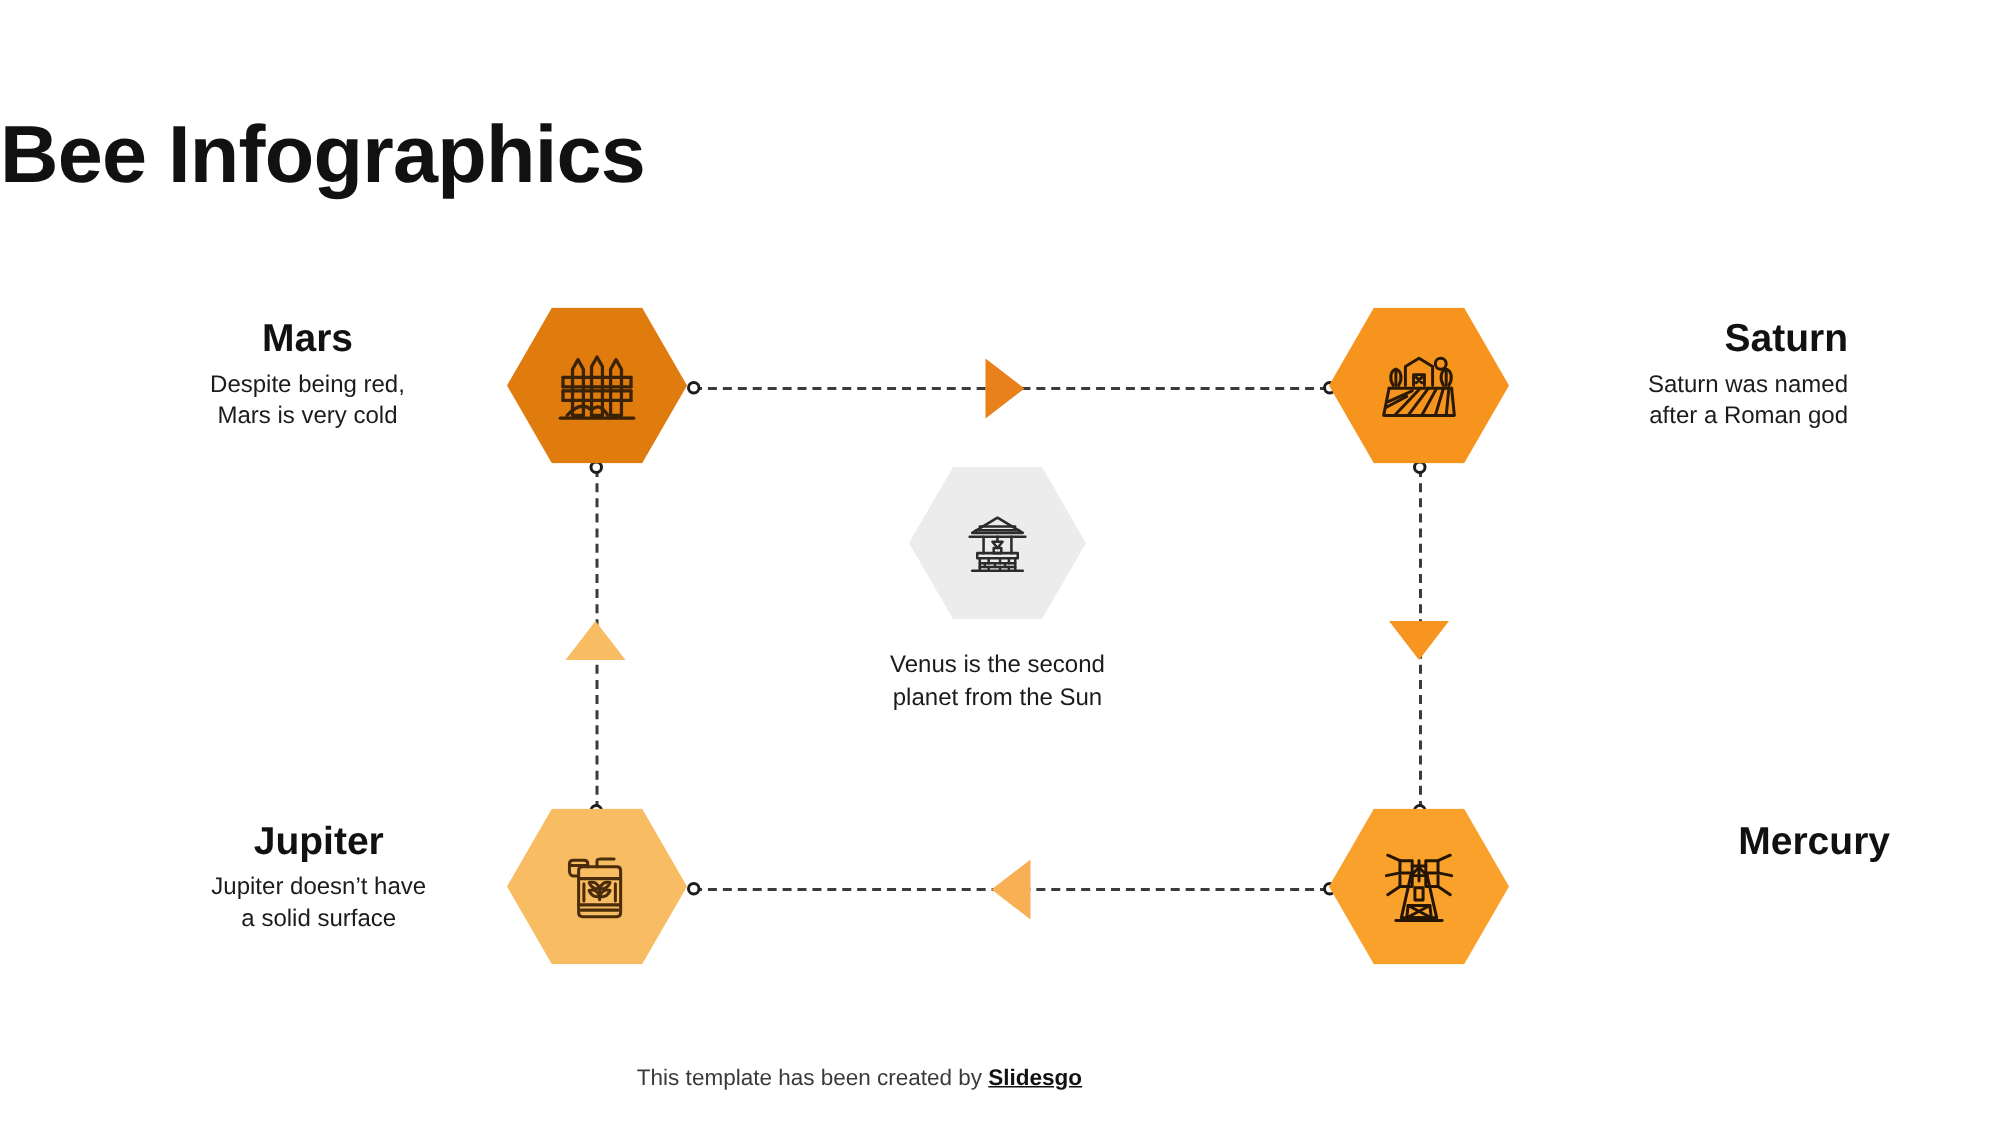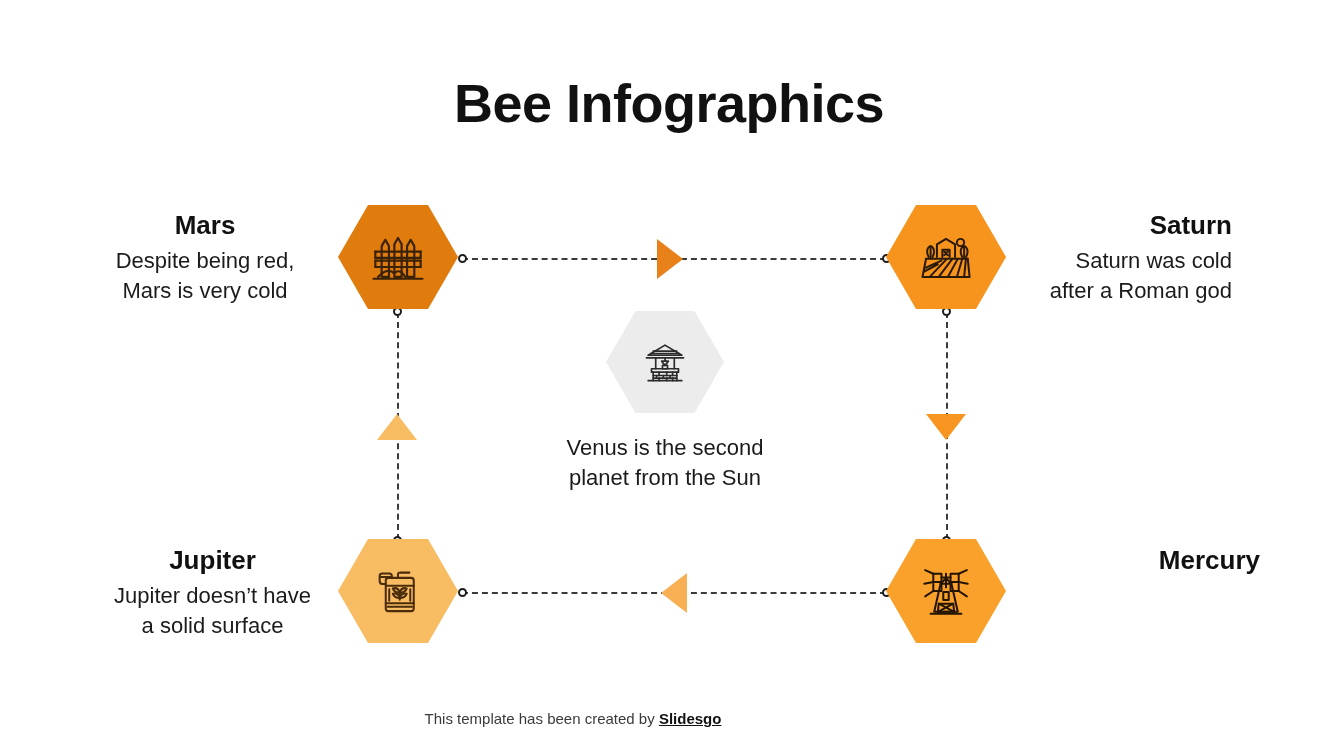--- a/index.html
+++ b/index.html
@@ -7,21 +7,21 @@
     width:1338px; height:753px;
     background:#ffffff;
     font-family:"Liberation Sans", sans-serif;
     overflow:hidden;
   }
   #stage { position:relative; width:1338px; height:753px; background:#fff; }
 
   
   .title {
     position:absolute; left:0; top:72px; width:1338px;
-    text-align:center;
+    text-align:left;
     font-size:54px; font-weight:bold; letter-spacing:-0.5px;
     color:#111111;
   }
 
   
   .hex {
     position:absolute;
     width:120px; height:104px;
     clip-path:polygon(25% 0%, 75% 0%, 100% 50%, 75% 100%, 25% 100%, 0% 50%);
     display:flex; align-items:center; justify-content:center;
@@ -29,21 +29,21 @@
   .hex.center { width:118px; height:102px; }
   .hex svg { display:block; }
 
   
   .block { position:absolute; }
   .block .head {
     font-size:26px; font-weight:bold; color:#111111;
     line-height:1.15; margin-bottom:5px;
   }
   .block .body {
-    font-size:22px; color:#1b1b1b; line-height:1.35;
+    font-size:16px; color:#1b1b1b; line-height:1.35;
     white-space:pre-line;
   }
   .al-left   { text-align:center; }
   .al-right  { text-align:right; }
   .al-center { text-align:center; }
 
   
   .conn { position:absolute; }
   .dash-h {
     position:absolute; height:0;
@@ -213,21 +213,21 @@
   </div>
 
   <div class="block al-left" style="left:80px; top:211px; width:250px;">
     <div class="head">Mars</div>
     <div class="body">Despite being red,
 Mars is very cold</div>
   </div>
 
   <div class="block al-right" style="left:972px; top:211px; width:260px;">
     <div class="head">Saturn</div>
-    <div class="body">Saturn was cold
+    <div class="body">Saturn was named
 after a Roman god</div>
   </div>
 
   <div class="block al-center" style="left:495px; top:433px; width:340px;">
     <div class="body">Venus is the second
 planet from the Sun</div>
   </div>
 
   <div class="block al-left" style="left:80px; top:546px; width:265px;">
     <div class="head">Jupiter</div>

